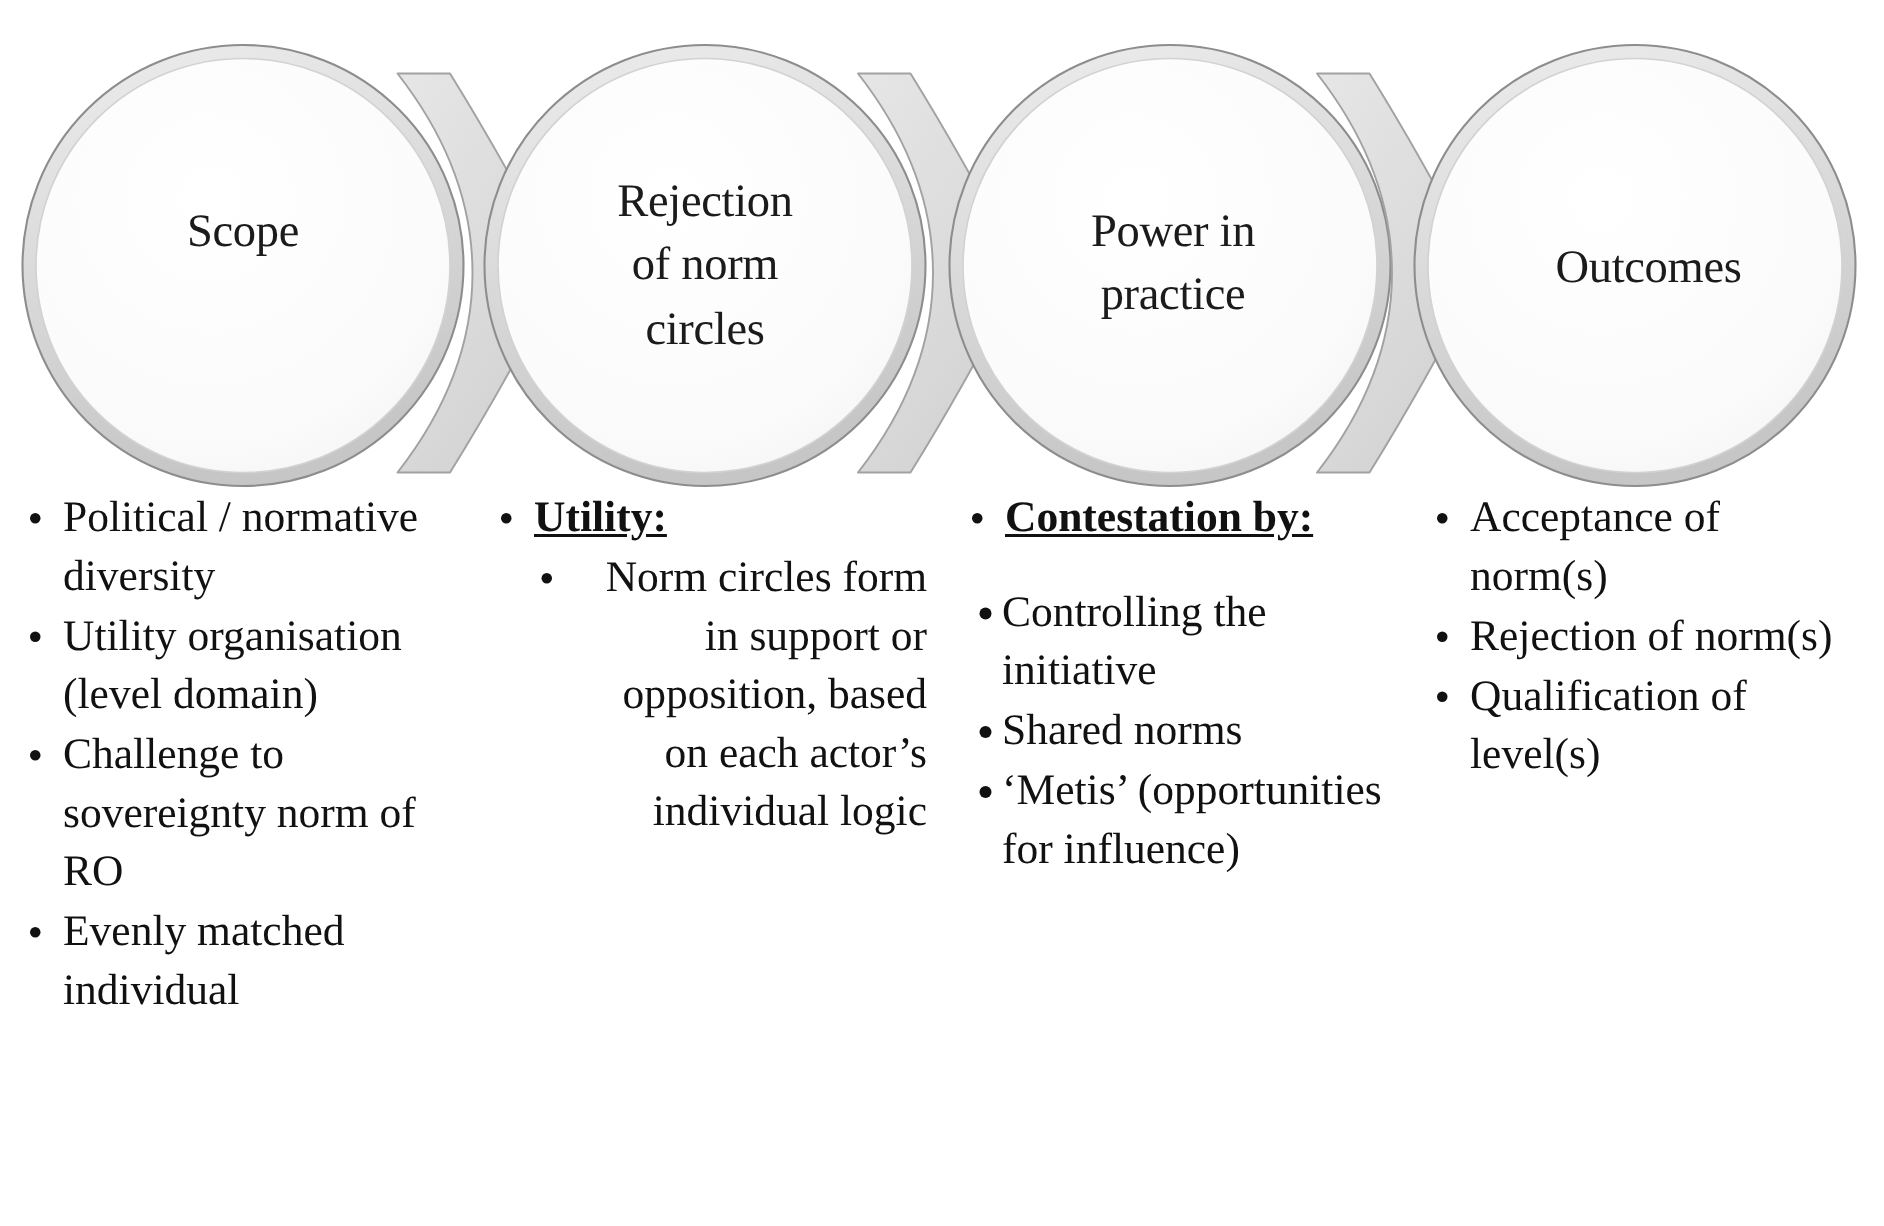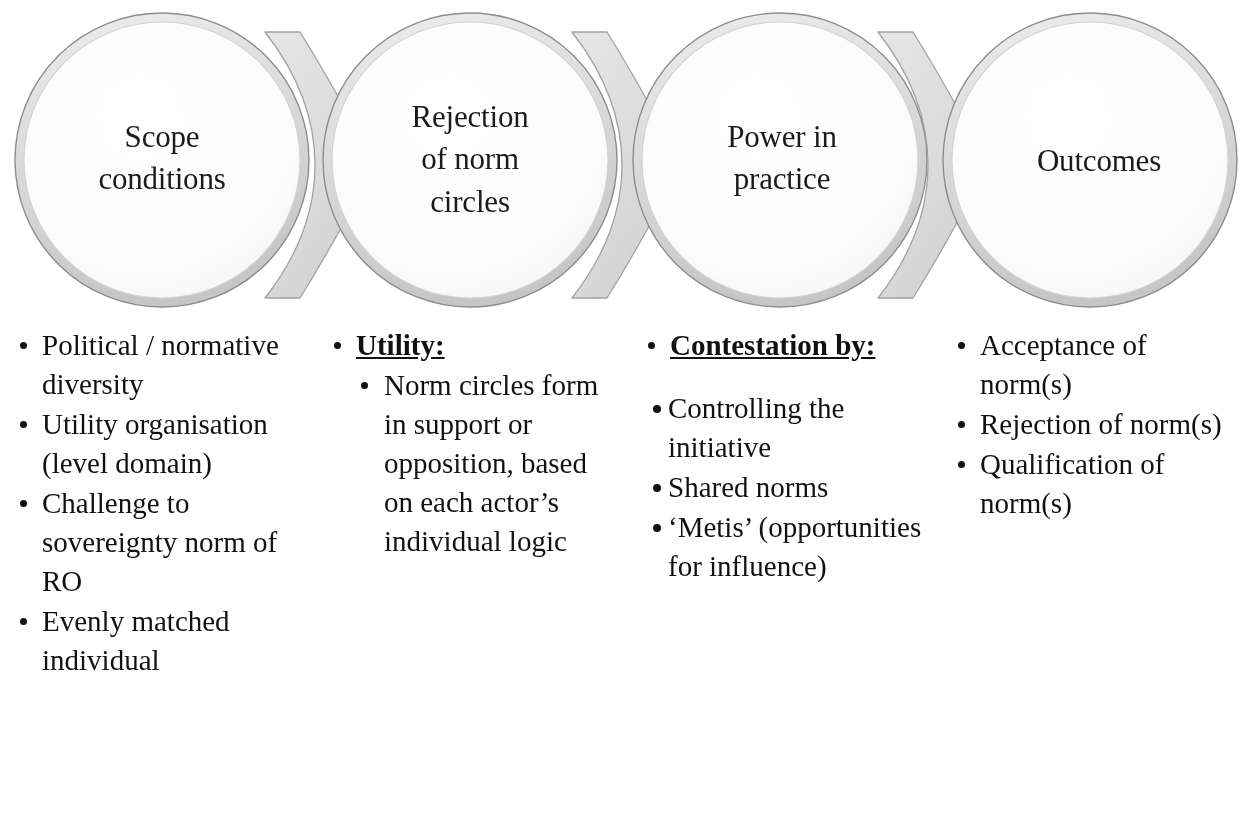--- a/index.html
+++ b/index.html
@@ -13,21 +13,21 @@
     position: relative;
     overflow: hidden;
     font-family: "Liberation Serif", "DejaVu Serif", serif;
     color: #1a1a1a;
   }
 
   
   #process-band {
     position: absolute;
     left: 0;
-    top: 0;
+    top: 17px;
     width: 1256px;
     height: 320px;
     text-decoration: underline;
   }
   #process-band svg {
     display: block;
     width: 1256px;
     height: 320px;
   }
 
@@ -95,21 +95,21 @@
     text-decoration: underline;
   }
 
   
   ul.sub {
     list-style: none;
     margin: 0;
     padding: 0;
   }
   ul.sub.indent { margin-left: 28px; }
-  ul.sub.indent > li.bi { padding-left: 28px; }
+  ul.sub.indent > li.bi { padding-left: 28px; text-align: right; }
   ul.sub.indent > li.bi > .dot { left: 5px; width: 7px; height: 7px; }
 
   
   ul.sub.tight { margin-left: 10px; margin-top: 24px; }
   ul.sub.tight > li.bi { padding-left: 16px; }
   ul.sub.tight > li.bi > .dot {
     left: 1px; top: 0.55em; width: 8px; height: 8px;
   }
 </style>
 </head>
@@ -161,21 +161,21 @@
     <g>
       <path d="M 878 32 Q 928 96 928 165 Q 928 234 878 298 L 913 298 Q 949 240 988 165 Q 949 90 913 32 Z" fill="url(#arrowGrad)" stroke="#a2a2a2" stroke-width="1.3" stroke-linejoin="round"></path>
     </g>
 
     <g>
       <circle cx="1090" cy="160" r="147" fill="url(#ringGrad)" stroke="#8d8d8d" stroke-width="1.4"></circle>
       <circle cx="1090" cy="160" r="138" fill="url(#circFill)" stroke="#d2d2d2" stroke-width="1.1"></circle>
     </g>
   </svg>
 
-  <div class="circle-caption cap-1"><span>Scope</span><br><span>conditions</span></div>
+  <div class="circle-caption cap-1"><span>Scope</span><br></div>
   <div class="circle-caption cap-2"><span>Rejection</span><br><span>of norm</span><br><span>circles</span></div>
   <div class="circle-caption cap-3"><span>Power in</span><br><span>practice</span></div>
   <div class="circle-caption cap-4"><span>Outcomes</span></div>
 </div>
 
 <div class="columns">
   <div class="col col-1">
     <ul class="bl">
         <li class="bi">
           <span class="dot"></span>
@@ -236,17 +236,17 @@
         <li class="bi">
           <span class="dot"></span>
           <span class="txt">Acceptance of norm(s)</span>
         </li>
         <li class="bi">
           <span class="dot"></span>
           <span class="txt">Rejection of norm(s)</span>
         </li>
         <li class="bi">
           <span class="dot"></span>
-          <span class="txt">Qualification of norm(s)</span>
+          <span class="txt">Qualification of level(s)</span>
         </li>
       </ul>
   </div>
 </div>
 
 </body></html>

